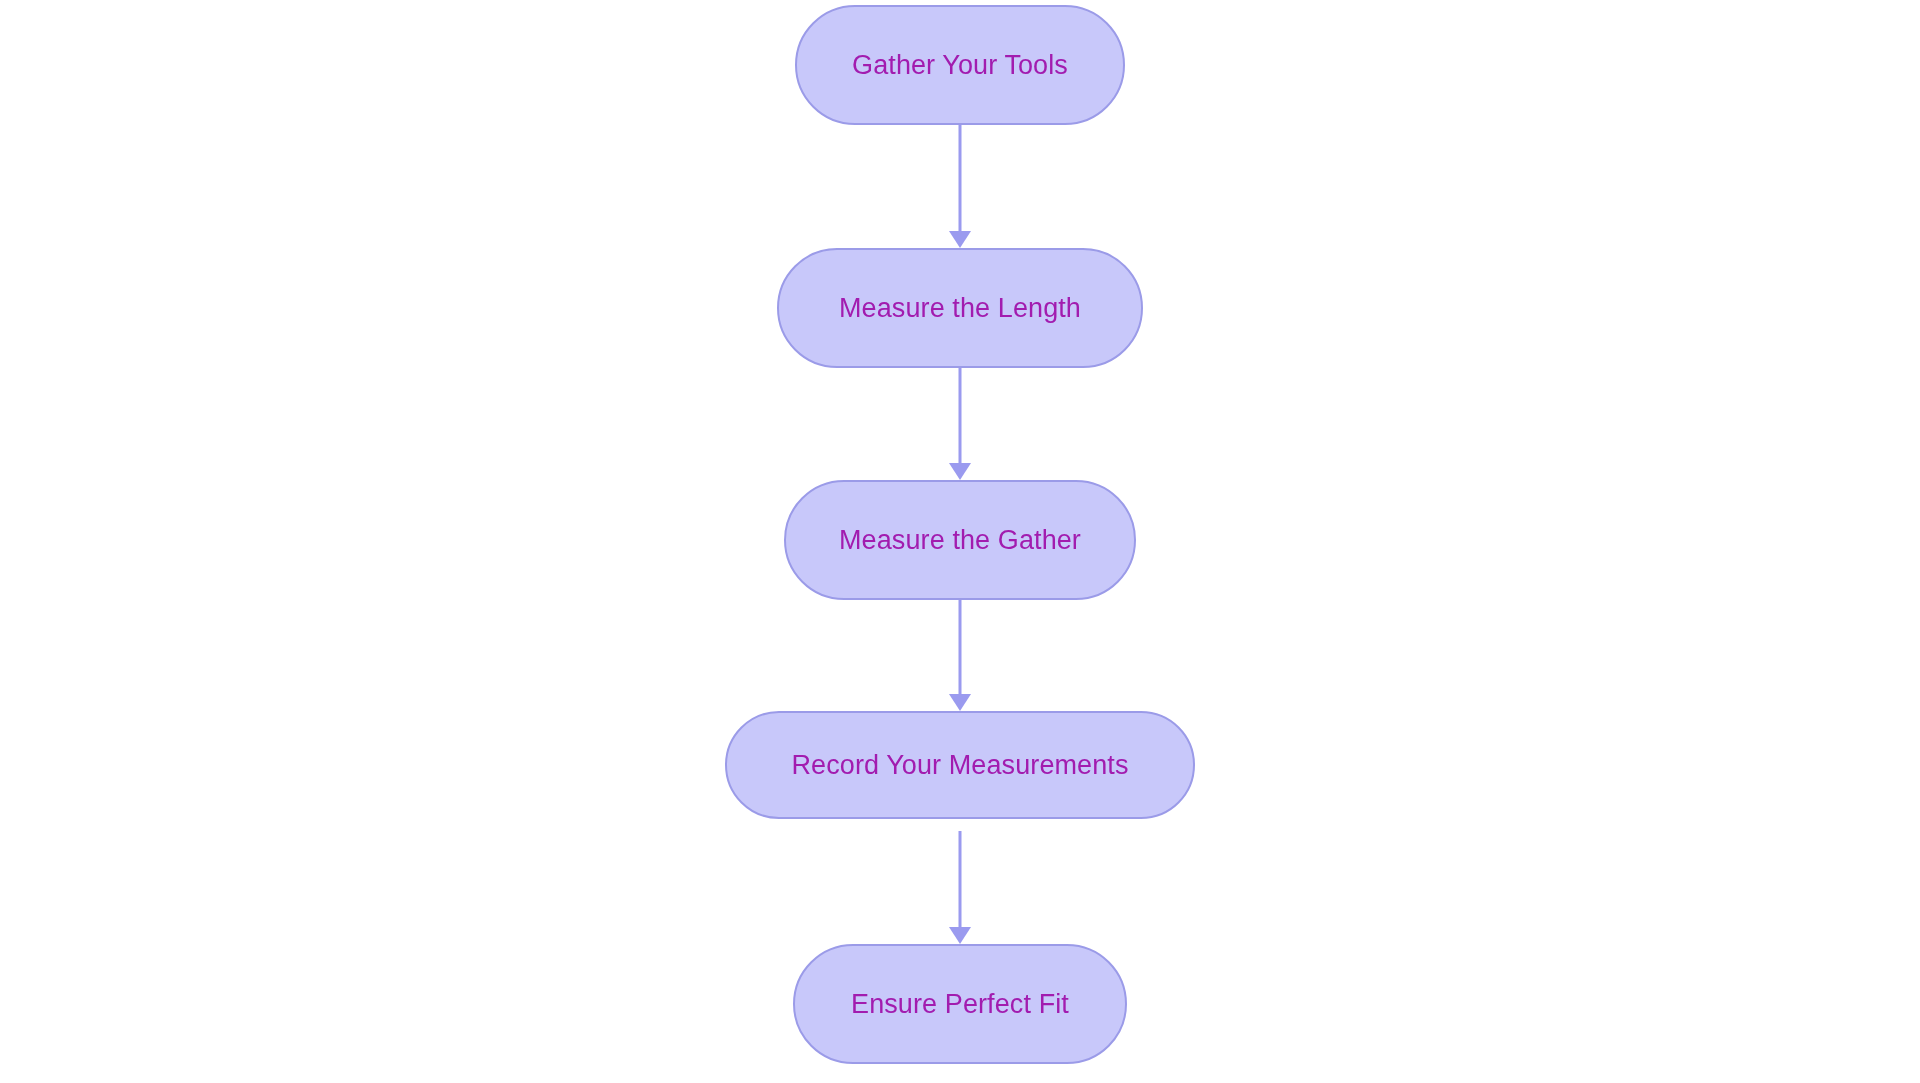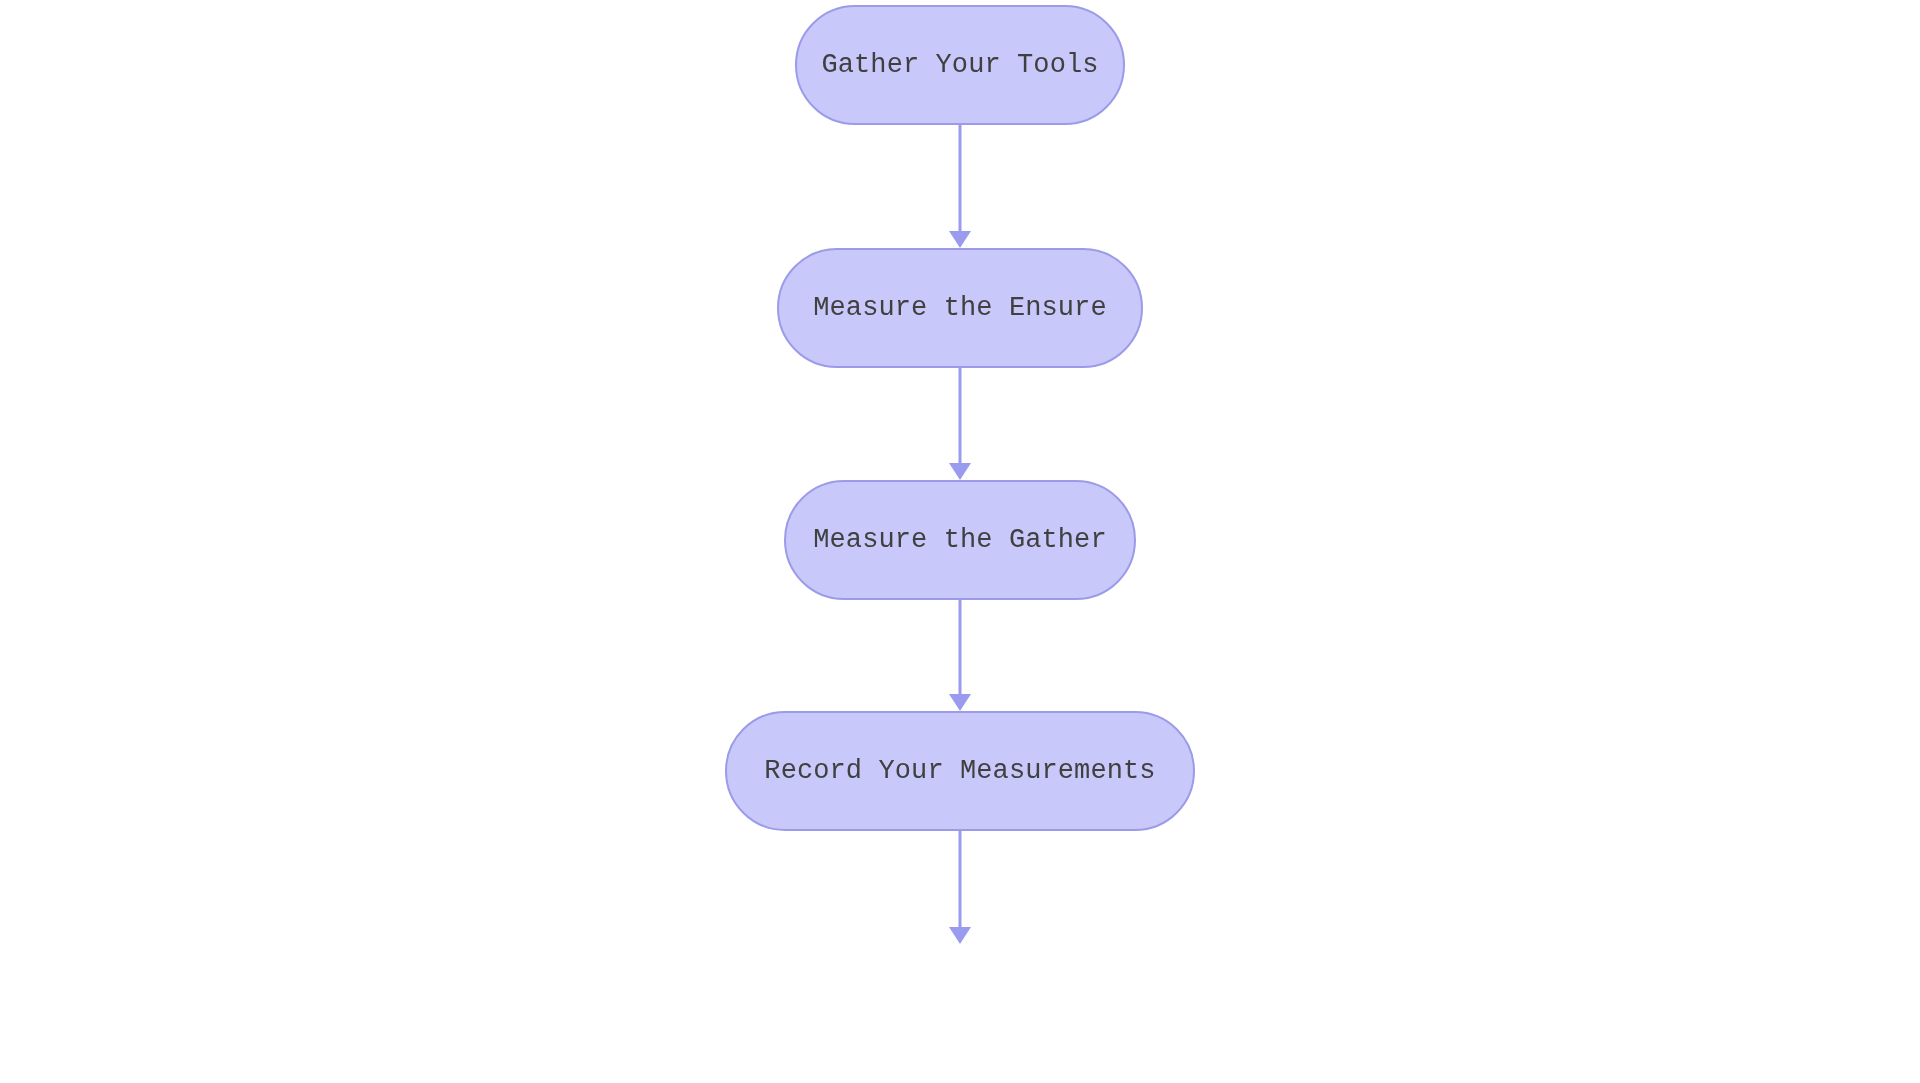--- a/index.html
+++ b/index.html
@@ -30,23 +30,22 @@
     border: 2px solid #9b9be8;
     border-radius: 60px;
     color: #3333cc;
     font-size: 27px;
     font-weight: 400;
     letter-spacing: 0.1px;
     white-space: nowrap;
     user-select: none;
   }
   .node-label {
-    color: #404040;
+    color: #a21caf;
     line-height: 1;
-    font-family: Liberation Mono, monospace;
   }
   .connector {
     position: absolute;
     pointer-events: none;
   }
   .conn-line {
     position: absolute;
     left: 50%;
     top: 0;
     transform: translateX(-50%);
@@ -87,25 +86,28 @@
   <div class="connector" style="left:946px; top:831px; width:28px; height:113px;">
     <div class="conn-line" style="height:96px;"></div>
     <div class="conn-head" style="top:96px;"></div>
   </div>
 
   <div class="node" style="left:795px; top:5px; width:330px; height:120px;">
     <span class="node-label">Gather Your Tools</span>
   </div>
 
   <div class="node" style="left:777px; top:248px; width:366px; height:120px;">
-    <span class="node-label">Measure the Ensure</span>
+    <span class="node-label">Measure the Length</span>
   </div>
 
   <div class="node" style="left:784px; top:480px; width:352px; height:120px;">
     <span class="node-label">Measure the Gather</span>
   </div>
 
-  <div class="node" style="left:725px; top:711px; width:470px; height:120px;">
+  <div class="node" style="left:725px; top:711px; width:470px; height:108px;">
     <span class="node-label">Record Your Measurements</span>
   </div>
 
+  <div class="node" style="left:793px; top:944px; width:334px; height:120px;">
+    <span class="node-label">Ensure Perfect Fit</span>
+  </div>
 
 </div>
 
 </body></html>

